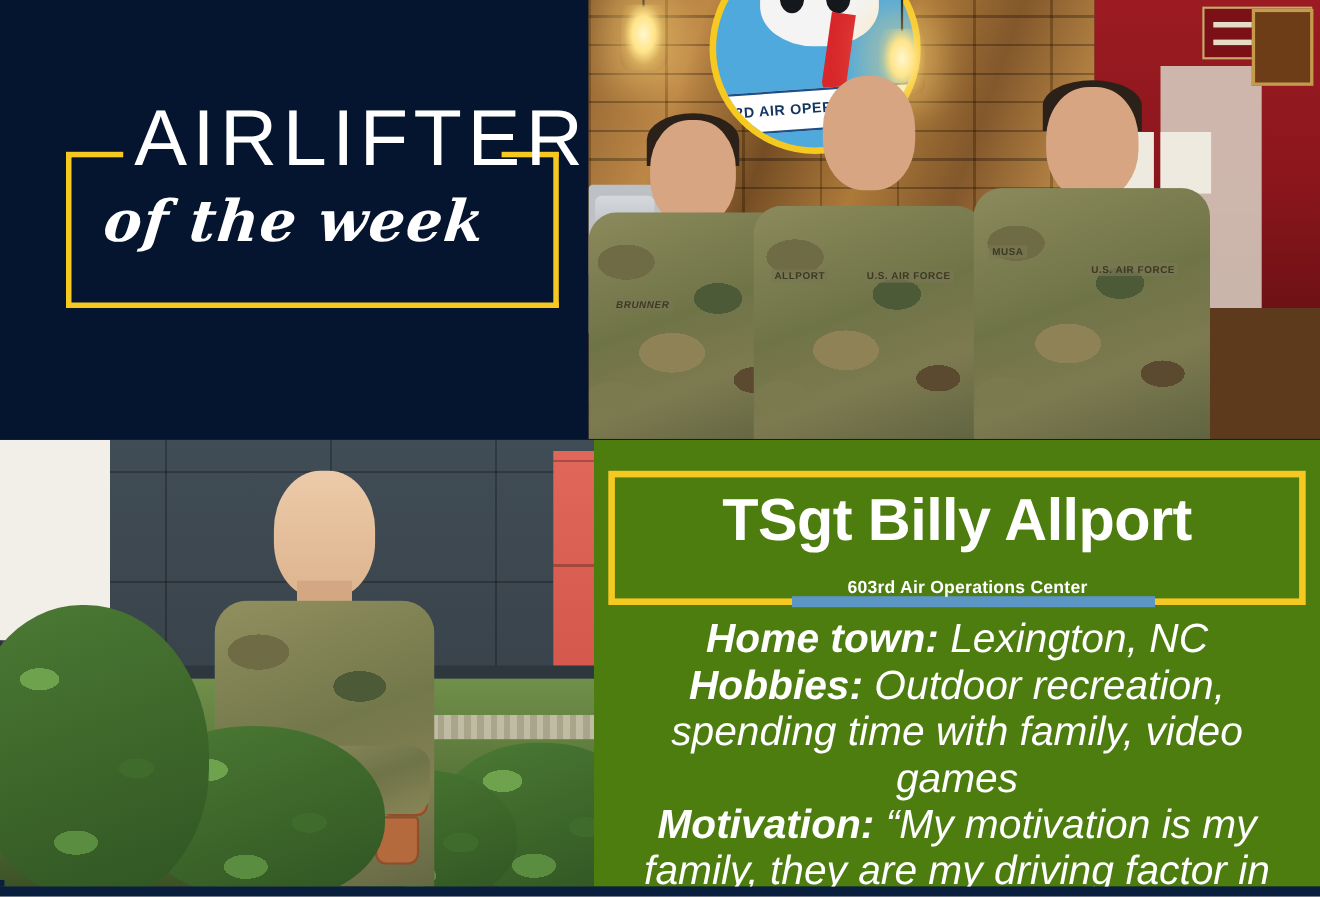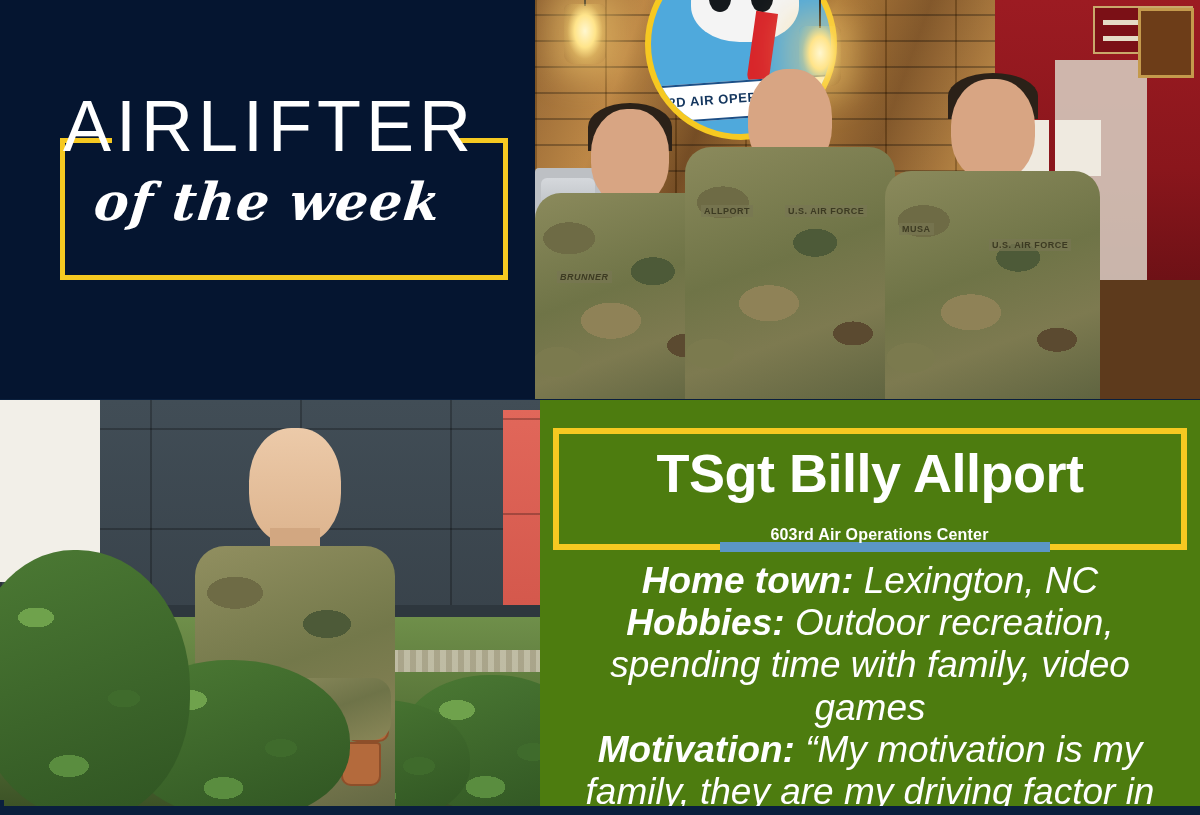--- a/index.html
+++ b/index.html
@@ -35,21 +35,21 @@
     position:absolute;
     top:-5px; height:5px; width:52px;
     background:#f6c921;
   }
   .title-frame::before{ left:-5px; }
   .title-frame::after{ right:-5px; }
 
   .title-main{
     position:absolute;
     left:4px; right:0; top:92px;
-    text-align:center;
+    text-align:right;
     color:#ffffff;
     font-family:"Liberation Sans", sans-serif;
     font-size:72px;
     font-weight:300;
     letter-spacing:5px;
     line-height:0.95;
     white-space:nowrap;
   }
   .title-script{
     position:absolute;
@@ -214,21 +214,21 @@
     font-family:"Liberation Sans", sans-serif;
     background:rgba(120,118,82,.7);
     padding:1px 3px;
   }
   .a1{ left:0px; width:190px; height:290px; }
   .a1 .head{ top:0; width:78px; height:96px; }
   .a1 .hair{ top:-6px; width:84px; height:48px; }
   .a1 .body{ height:206px;font-style:italic; }
   .a2{ left:150px; width:210px; height:330px; }
   .a2 .head{ top:0; width:84px; height:104px; }
-  .a2 .body{ height:252px; }
+  .a2 .body{ height:212px; }
   .a3{ left:350px; width:215px; height:320px; }
   .a3 .head{ top:0; width:84px; height:102px; }
   .a3 .hair{ top:-6px; width:90px; height:46px; }
   .a3 .body{ height:228px;text-decoration:underline; }
 
   
   .solo-photo{
     position:absolute; left:0; top:400px; width:540px; height:406px;
     overflow:hidden;
     background:#3c464e;

